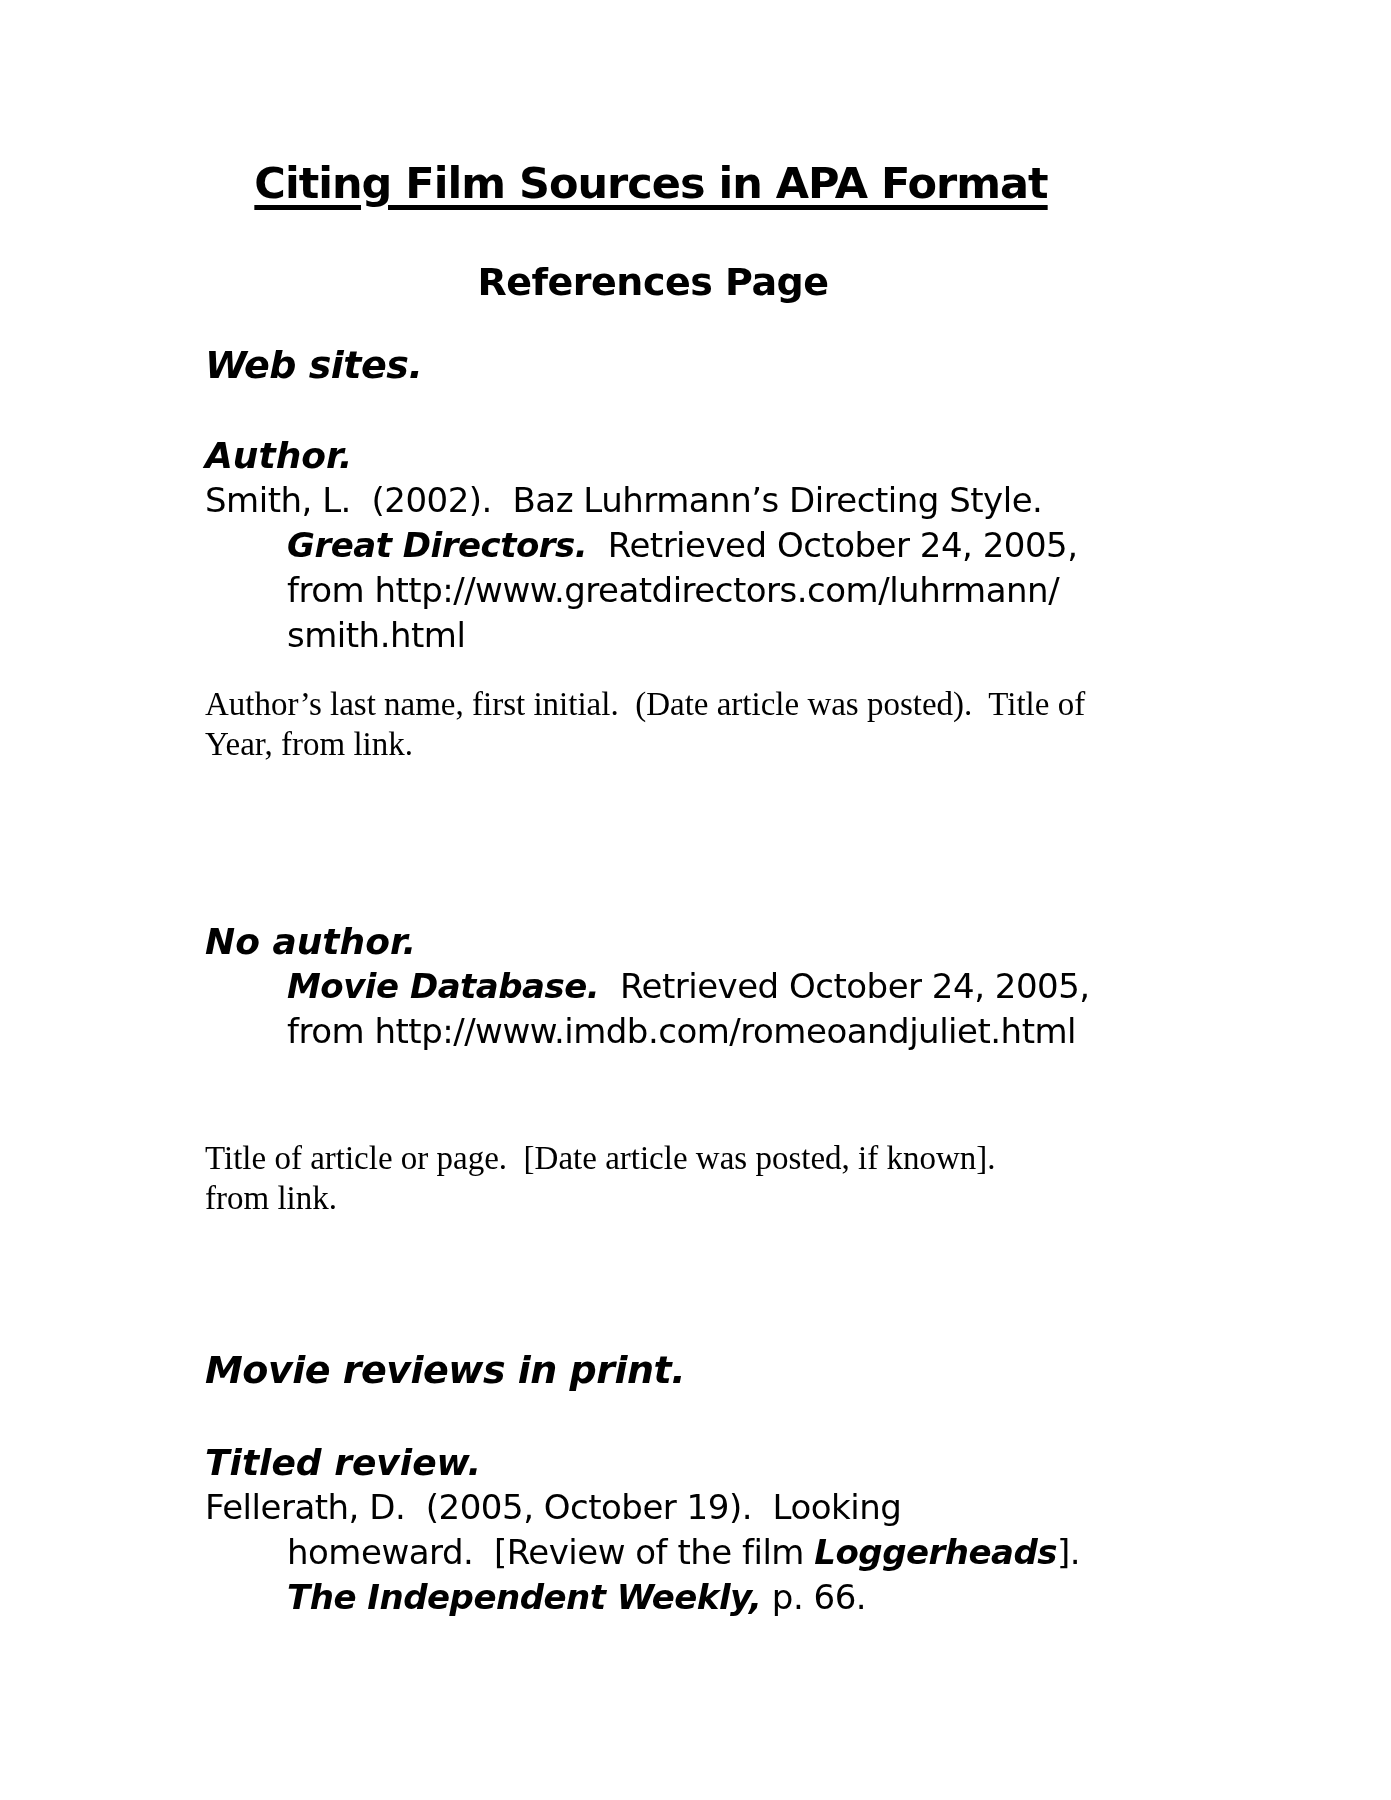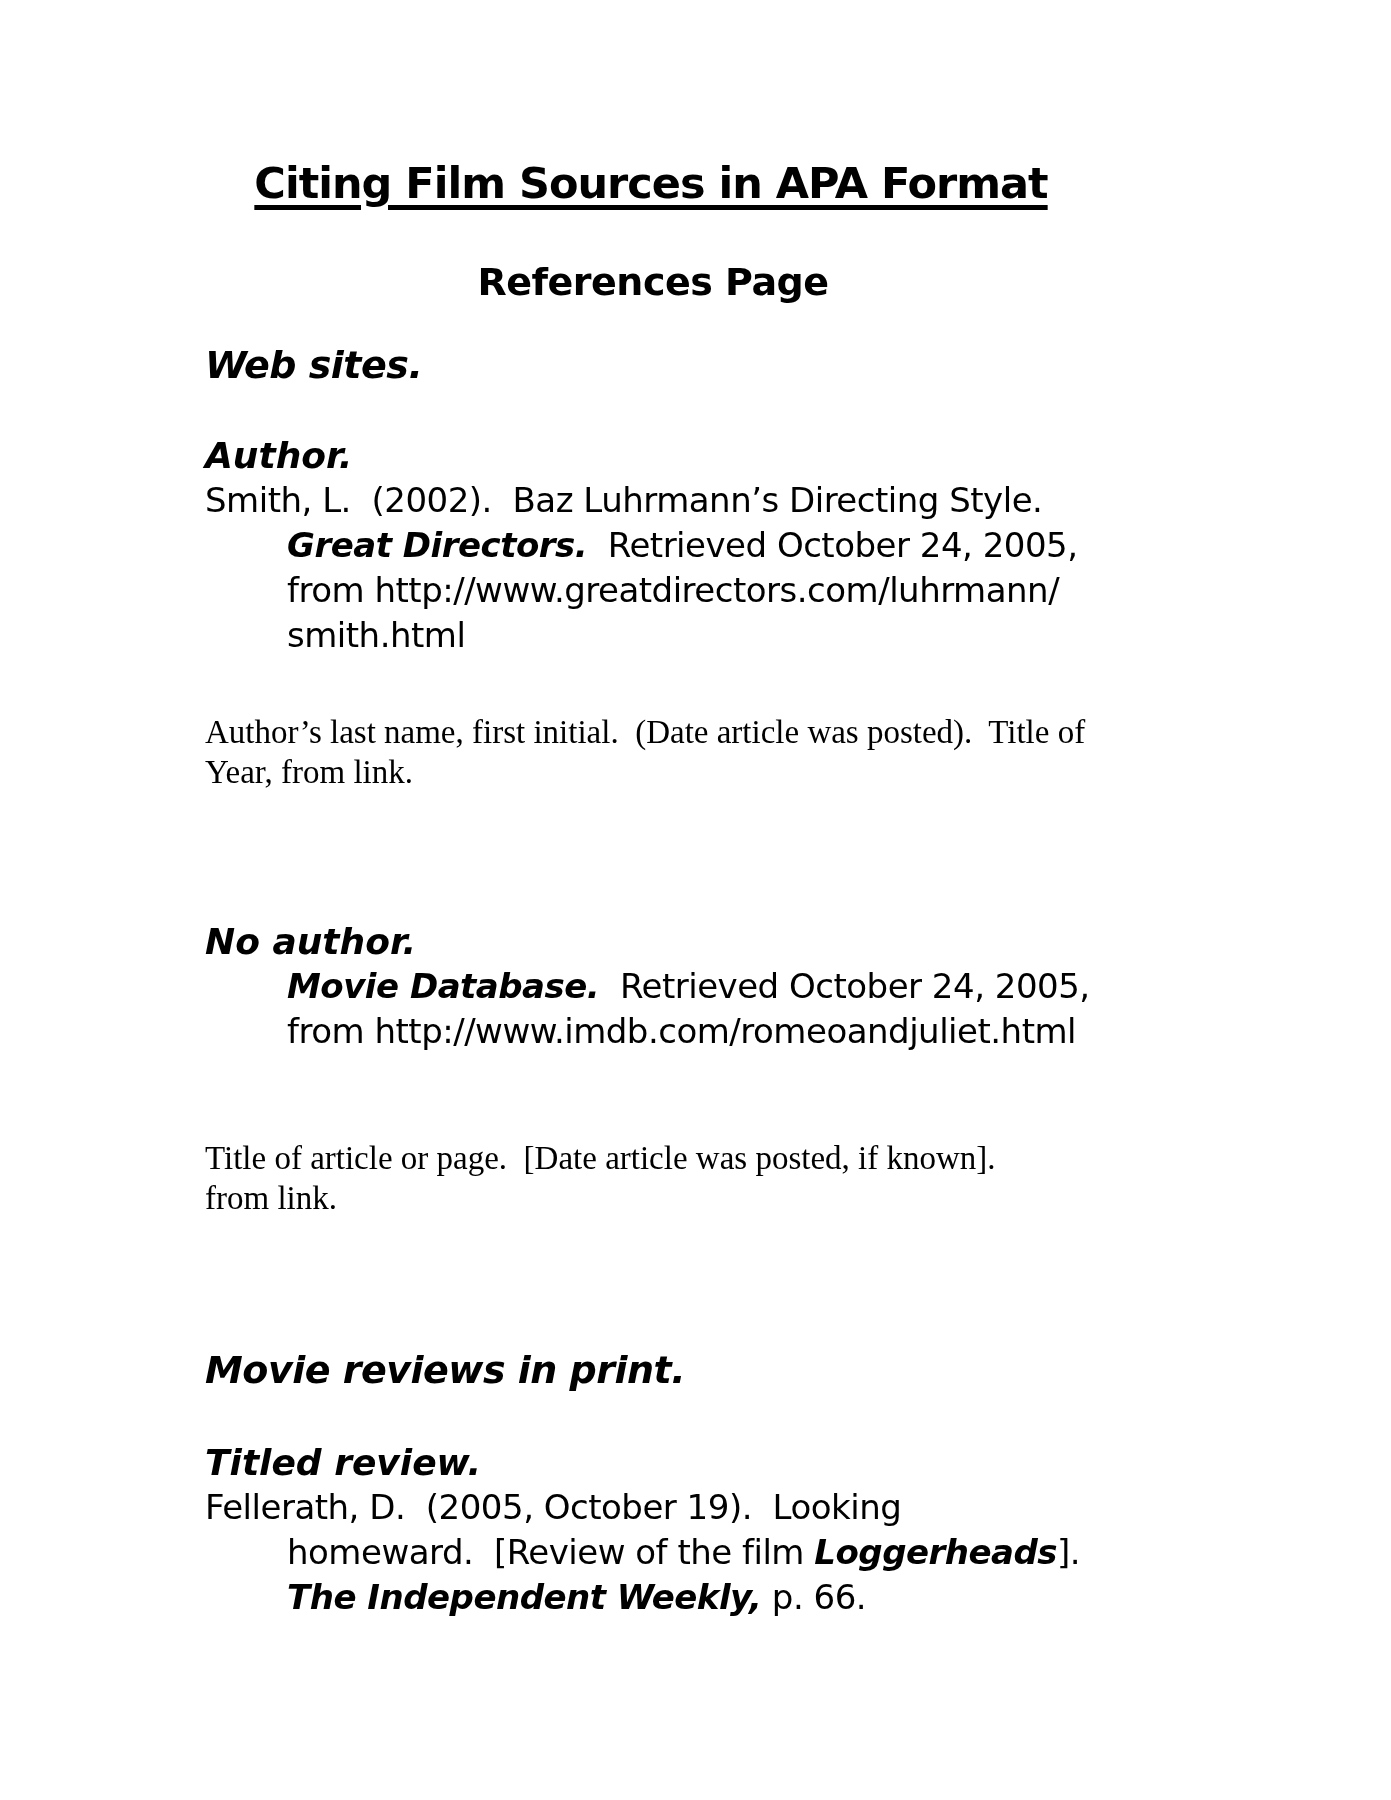--- a/index.html
+++ b/index.html
@@ -102,21 +102,21 @@
   <h3 class="section-heading" style="top:345px">Web sites.</h3>
 
   <div class="entry" style="top:433px">
     <div class="entry-label">Author.</div>
     <div class="cite-line"><span>Smith, L.  (2002).  Baz Luhrmann’s Directing Style.</span></div>
     <div class="cite-line indent"><span class="it">Great Directors.</span><span>  Retrieved October 24, 2005,</span></div>
     <div class="cite-line indent"><span>from http://www.greatdirectors.com/luhrmann/</span></div>
     <div class="cite-line indent"><span>smith.html</span></div>
   </div>
 
-  <div class="explanation" style="top:712px">
+  <div class="explanation" style="top:684px">
     <div class="exp-line">Author’s last name, first initial.  (Date article was posted).  Title of</div>
     <div class="exp-line">Year, from link.</div>
   </div>
 
   <div class="entry" style="top:919px">
     <div class="entry-label">No author.</div>
     <div class="cite-line indent"><span class="it">Movie Database.</span><span>  Retrieved October 24, 2005,</span></div>
     <div class="cite-line indent"><span>from http://www.imdb.com/romeoandjuliet.html</span></div>
   </div>
 

